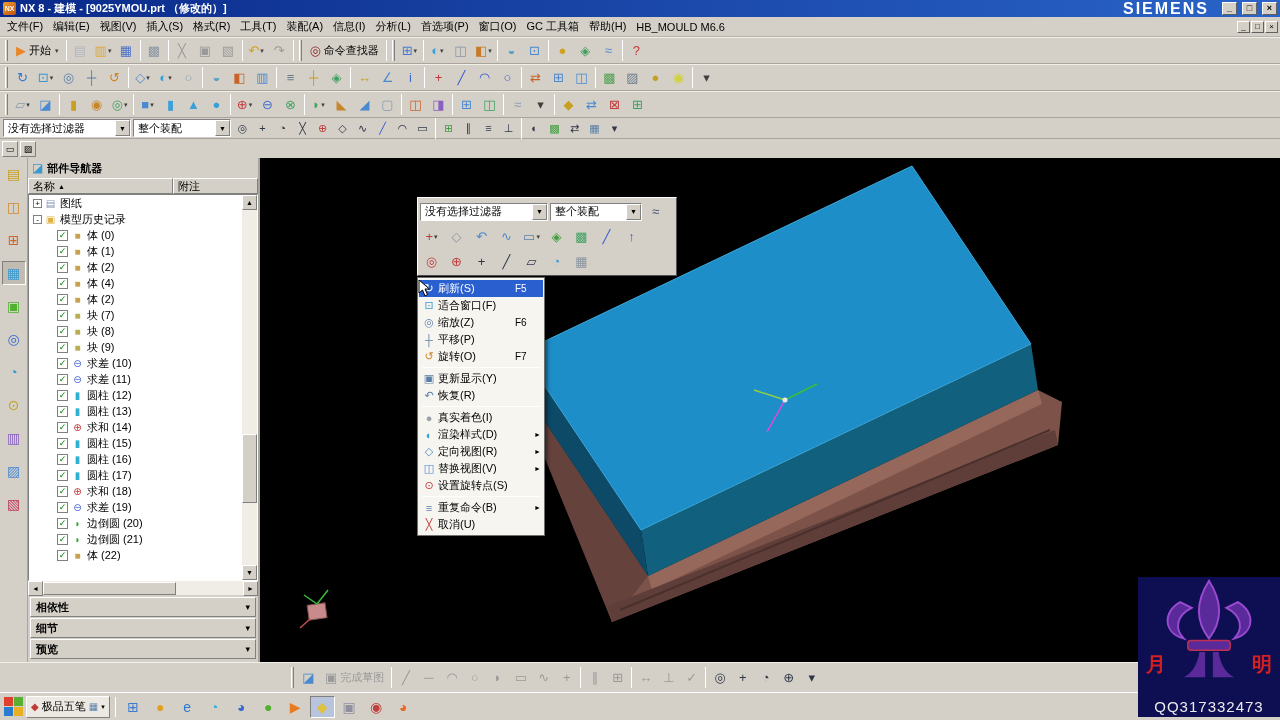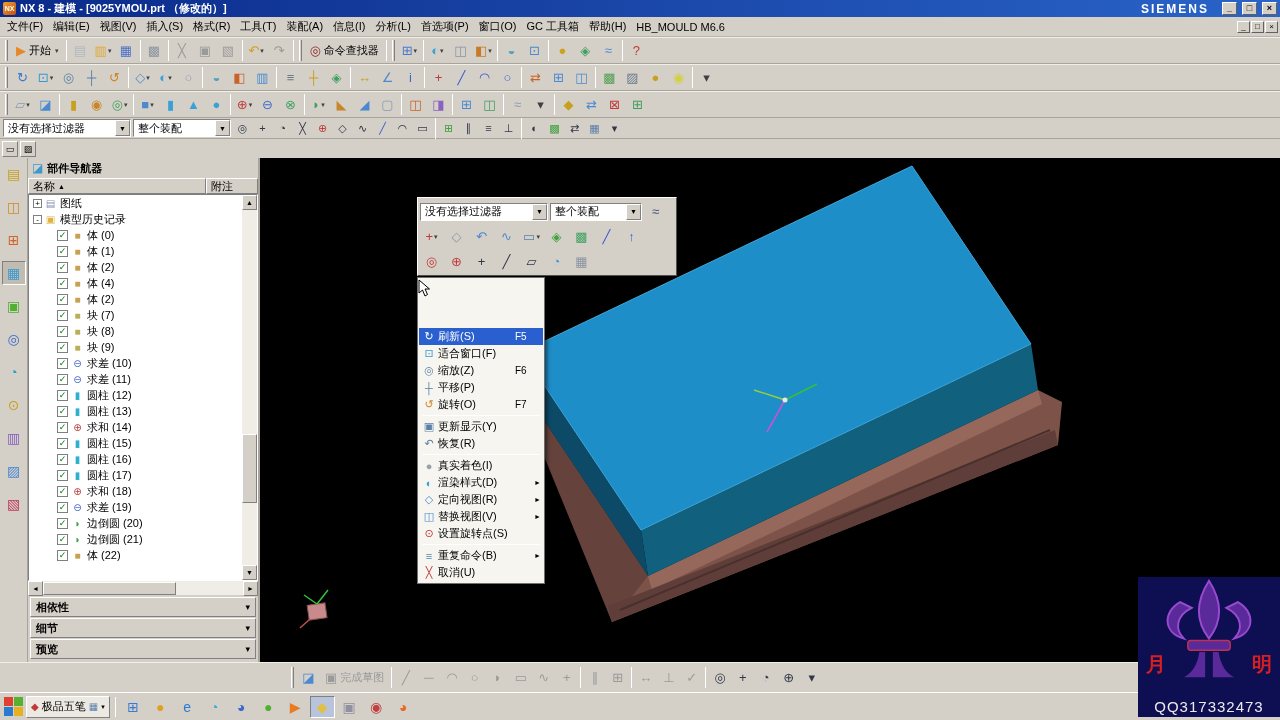--- a/index.html
+++ b/index.html
@@ -10,21 +10,21 @@
   .bevel-up   { border:1px solid; border-color:#ffffff #808080 #808080 #ffffff; }
   .bevel-down { border:1px solid; border-color:#808080 #ffffff #ffffff #808080; }
 
   
   .titlebar { position:absolute; left:0; top:0; width:100%; height:17px;
     background:linear-gradient(90deg,#0a2a8a,#2a64c8); color:#fff; display:flex;
     align-items:center; gap:4px; padding:0 3px; font-size:11px; font-weight:bold; }
   .app-icon { width:13px; height:13px; background:linear-gradient(135deg,#f0a030,#c05010);
     border-radius:2px; font-size:7px; color:#fff; display:flex; align-items:center; justify-content:center; }
   .titlebar .spacer, .menubar .spacer { flex:1; }
-  .brand { letter-spacing:2px; font-size:12px; margin-right:8px; }
+  .brand { letter-spacing:2px; font-size:16px; margin-right:8px; }
   .win-btn { width:15px; height:13px; background:#d4d0c8; color:#000; font-size:9px; line-height:11px;
     text-align:center; border:1px solid; border-color:#fff #606060 #606060 #fff; margin-left:1px; font-weight:bold; }
 
   
   .menubar { position:absolute; left:0; top:17px; width:100%; height:20px; background:#d4d0c8;
     display:flex; align-items:center; padding:0 2px; border-bottom:1px solid #b8b4ac; }
   .menu-item { padding:2px 5px; white-space:nowrap; }
   .child-btn { width:13px; height:12px; background:#d4d0c8; font-size:8px; line-height:10px; text-align:center;
     border:1px solid; border-color:#fff #606060 #606060 #fff; margin-left:1px; }
 
@@ -100,21 +100,21 @@
   .float-row { display:flex; align-items:center; gap:2px; height:25px; }
 
   
   .ctx { position:absolute; left:157px; top:119px; width:128px; background:#f6f5f0; z-index:15;
     border:1px solid #707070; box-shadow:2px 2px 4px rgba(0,0,0,.55); padding:2px 1px; }
   .ctx-item { display:flex; align-items:center; height:17px; padding:0 1px; }
   .cicon { width:18px; text-align:center; font-size:11px; flex:none; }
   .clabel { flex:1; white-space:nowrap; }
   .cshort { width:19px; font-size:10px; flex:none; }
   .csub { width:8px; font-size:7px; flex:none; }
-  .ctx-item.hl { background:#2a5fd0; color:#fff;margin-top:48px; }
+  .ctx-item.hl { background:#2a5fd0; color:#fff; }
   .ctx-sep { height:1px; background:#9a9a9a; border-bottom:1px solid #fff; margin:2px 3px; }
 
   .cursor { position:absolute; left:158px; top:121px; z-index:30; }
 
   
   .bottom-row { position:absolute; left:0; top:662px; width:100%; height:30px; background:#d4d0c8;
     display:flex; align-items:center; padding-left:288px; border-top:1px solid #f0efe8; }
 
   
   .taskbar { position:absolute; left:0; top:692px; width:100%; height:28px; background:#d4d0c8;
@@ -572,21 +572,21 @@
   <div class="nav-panel">
     <div class="nav-header">
       <span style="color:#3a9ad0;font-size:12px;">◪</span>
       <span>部件导航器</span>
     </div>
     <div class="nav-cols">
       <div class="colcell" style="flex:1;">
         <span>名称</span>
         <span style="font-size:7px;">▲</span>
       </div>
-      <div class="colcell" style="width:52px;">
+      <div class="colcell" style="width:85px;">
         <span>附注</span>
       </div>
     </div>
     <div class="treewrap">
       <div id="tree">
           <div class="trow" style="padding-left: 2px;">
             <span class="texp">+</span>
             <span class="ticon" style="color: rgb(128, 144, 176);">▤</span>
             <span class="tlabel">图纸</span>
           </div>

